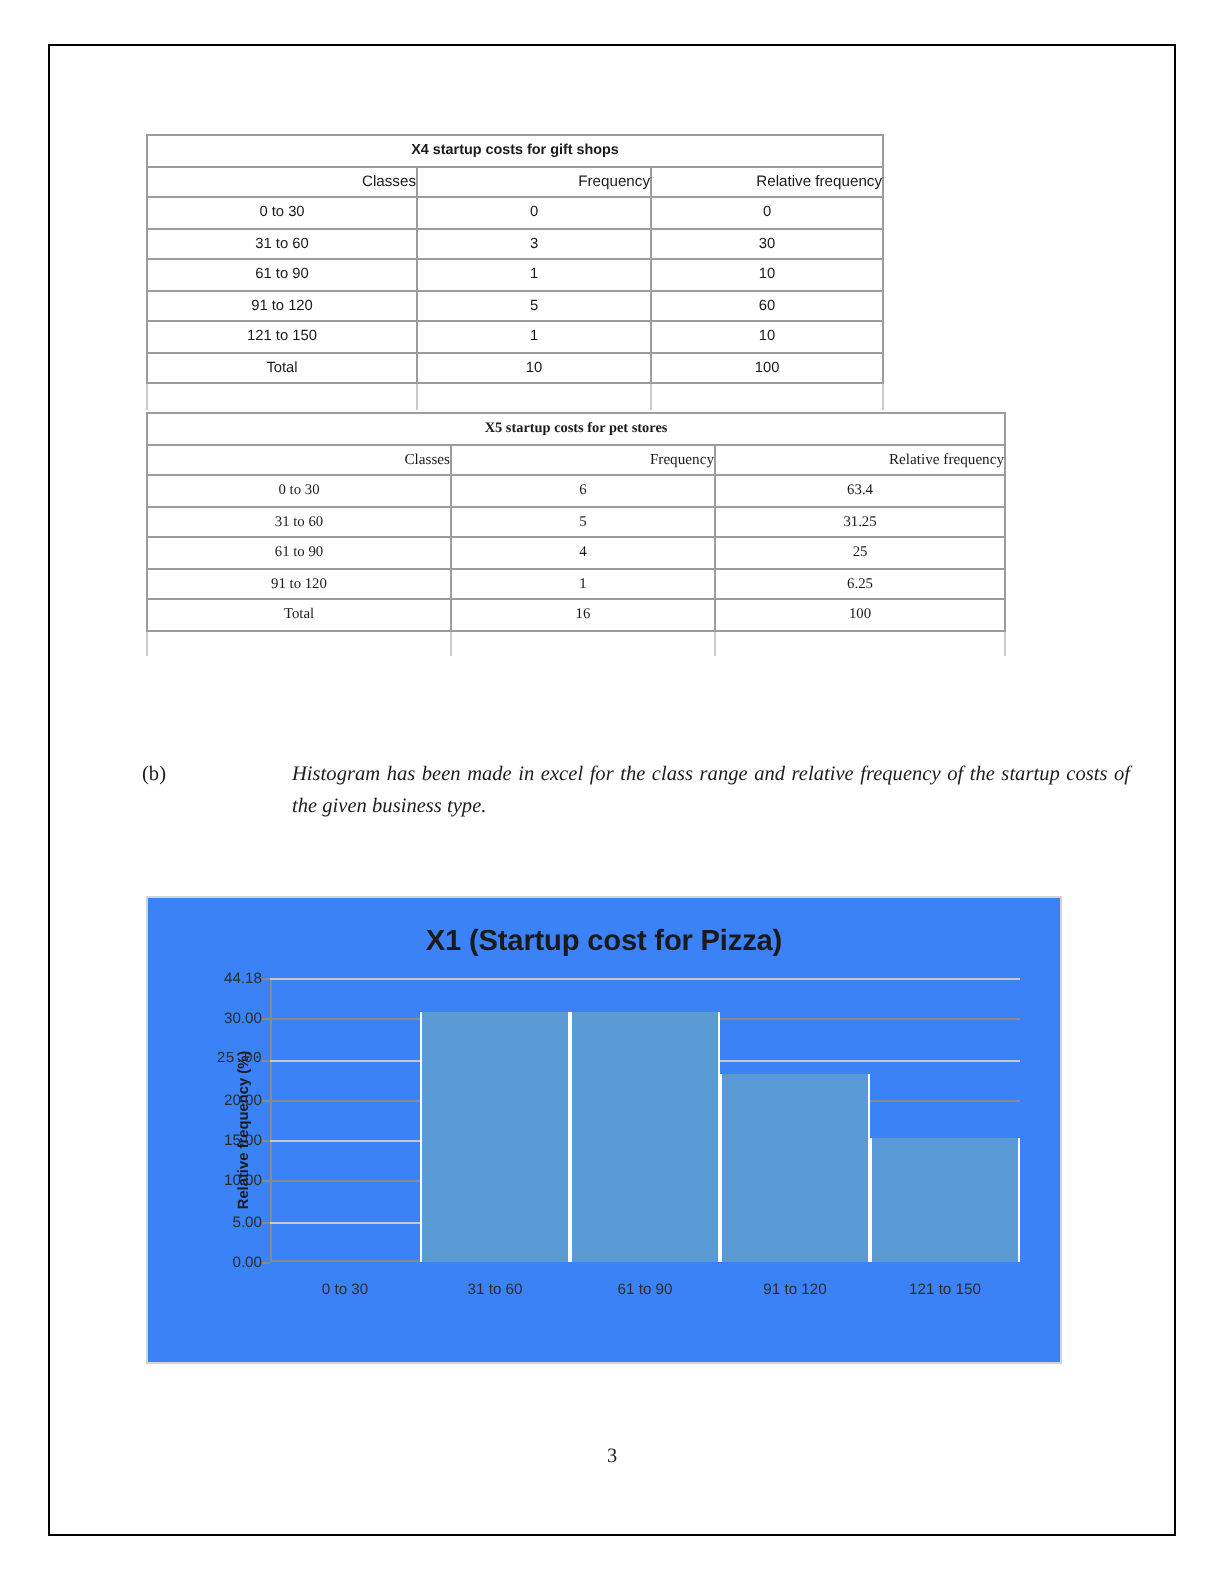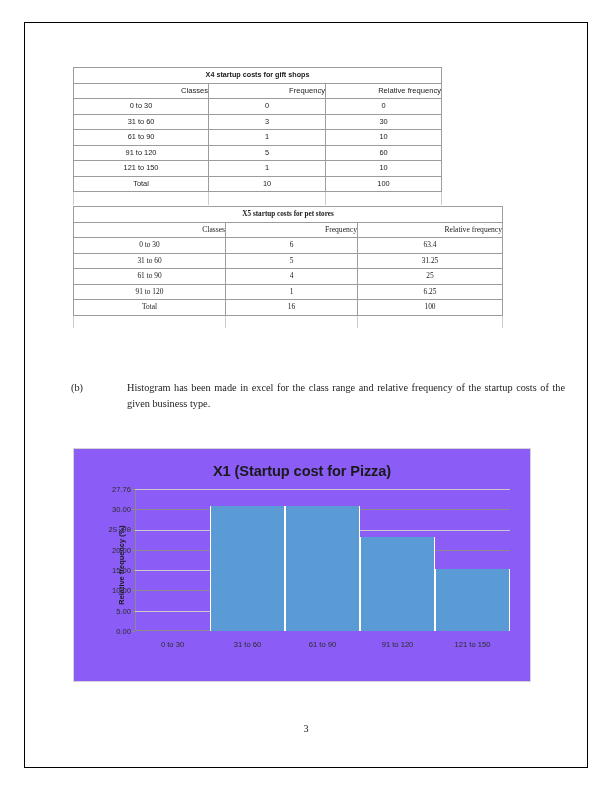--- a/index.html
+++ b/index.html
@@ -52,31 +52,32 @@
   .para {
     position: absolute;
     left: 46px; top: 357px; width: 494px;
     font-family: "Liberation Serif", serif;
     font-size: 10.3px;
     color: #1c1c1c;
     line-height: 16px;
   }
   .para .marker { position: absolute; left: 0; top: 0; }
   .para .body {
-    margin-left: 56px;
+    margin-left: 75px;
     text-align: justify;
+    font-style: italic;
   }
 
   
   .chartbox {
     position: absolute;
     left: 48px; top: 425px;
     width: 458px; height: 234px;
     border: 0.8px solid #d4d4d4;
-    background: #8b5cf6;
+    background: #3b82f6;
   }
   .chart-title {
     position: absolute;
     top: 14px; left: 0; width: 100%;
     text-align: center;
     font-size: 14.6px;
     font-weight: bold;
     color: #1a1a1a;
     letter-spacing: -0.1px;
   }
@@ -295,21 +296,21 @@
         <div class="gridline dark" style="top: 60.8571px;"></div>
         <div class="ytick" style="top: 60.8571px;">20.00</div>
         <div class="ytick-mark" style="top: 60.8571px;"></div>
         <div class="gridline" style="top: 40.5714px;"></div>
         <div class="ytick" style="top: 40.5714px; font-family: Liberation Mono, monospace;">25.00</div>
         <div class="ytick-mark" style="top: 40.5714px;"></div>
         <div class="gridline dark" style="top: 20.2857px;"></div>
         <div class="ytick" style="top: 20.2857px;">30.00</div>
         <div class="ytick-mark" style="top: 20.2857px;"></div>
         <div class="gridline" style="top: 0px;"></div>
-        <div class="ytick" style="top: 0px;">27.76</div>
+        <div class="ytick" style="top: 0px;">44.18</div>
         <div class="ytick-mark" style="top: 0px;"></div>
         <div class="xtick" style="left: 37.5px;">0 to 30</div>
         <div class="bar" style="left: 75px; width: 75px; height: 124.838px; background: rgb(91, 155, 213);"></div>
         <div class="xtick" style="left: 112.5px;">31 to 60</div>
         <div class="bar" style="left: 150px; width: 75px; height: 124.838px; background: rgb(91, 155, 213);"></div>
         <div class="xtick" style="left: 187.5px;">61 to 90</div>
         <div class="bar" style="left: 225px; width: 75px; height: 93.6389px; background: rgb(91, 155, 213);"></div>
         <div class="xtick" style="left: 262.5px;">91 to 120</div>
         <div class="bar" style="left: 300px; width: 75px; height: 62.3989px; background: rgb(91, 155, 213);"></div>
         <div class="xtick" style="left: 337.5px;">121 to 150</div>

